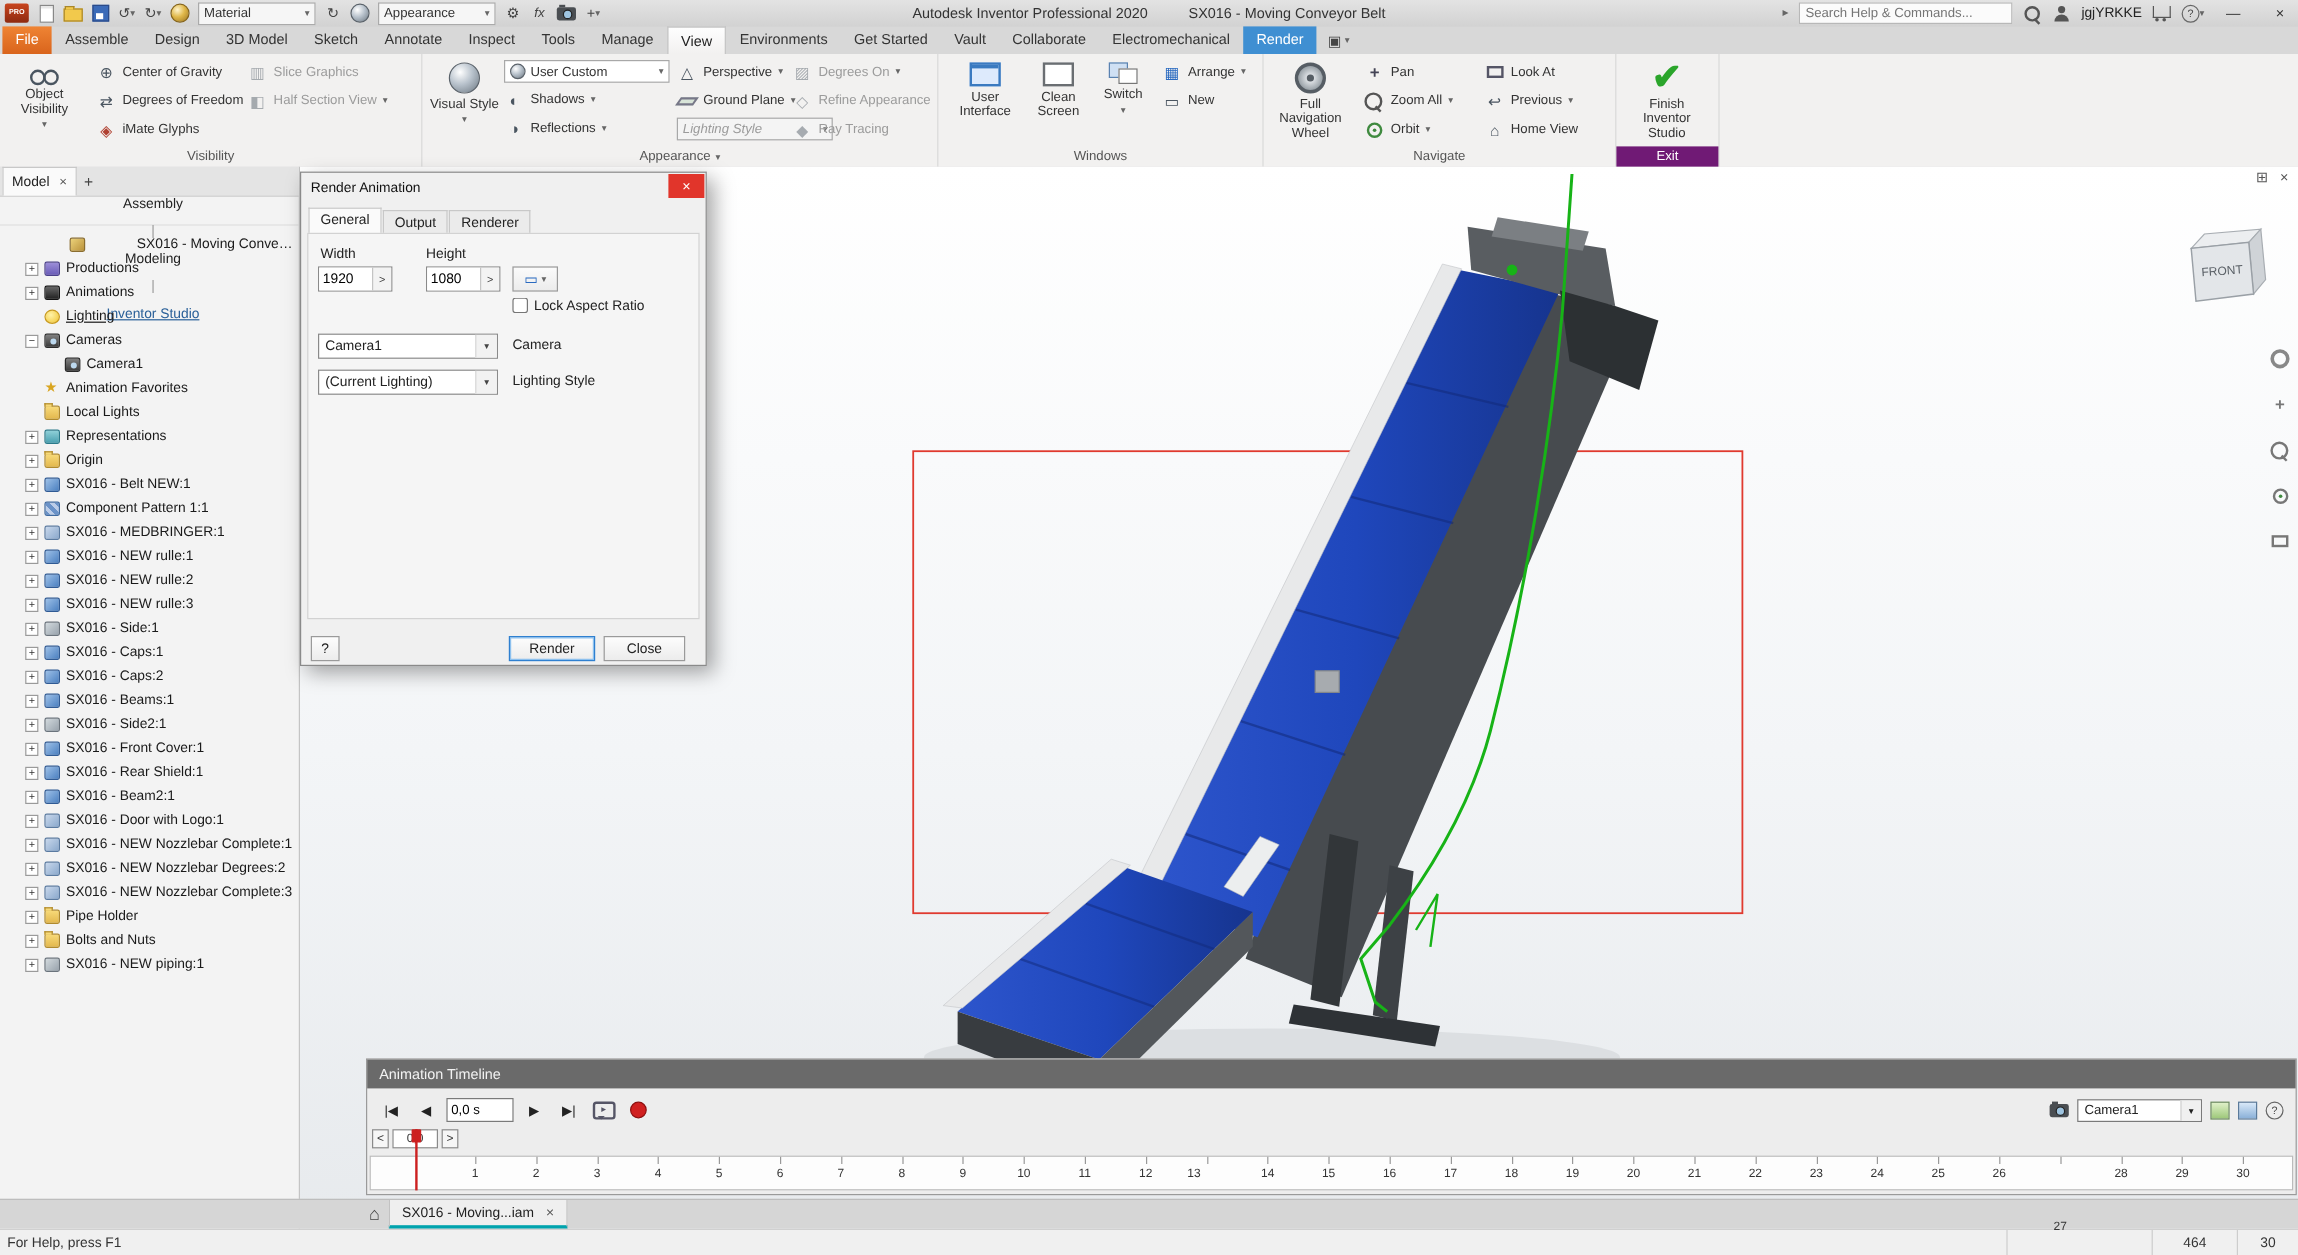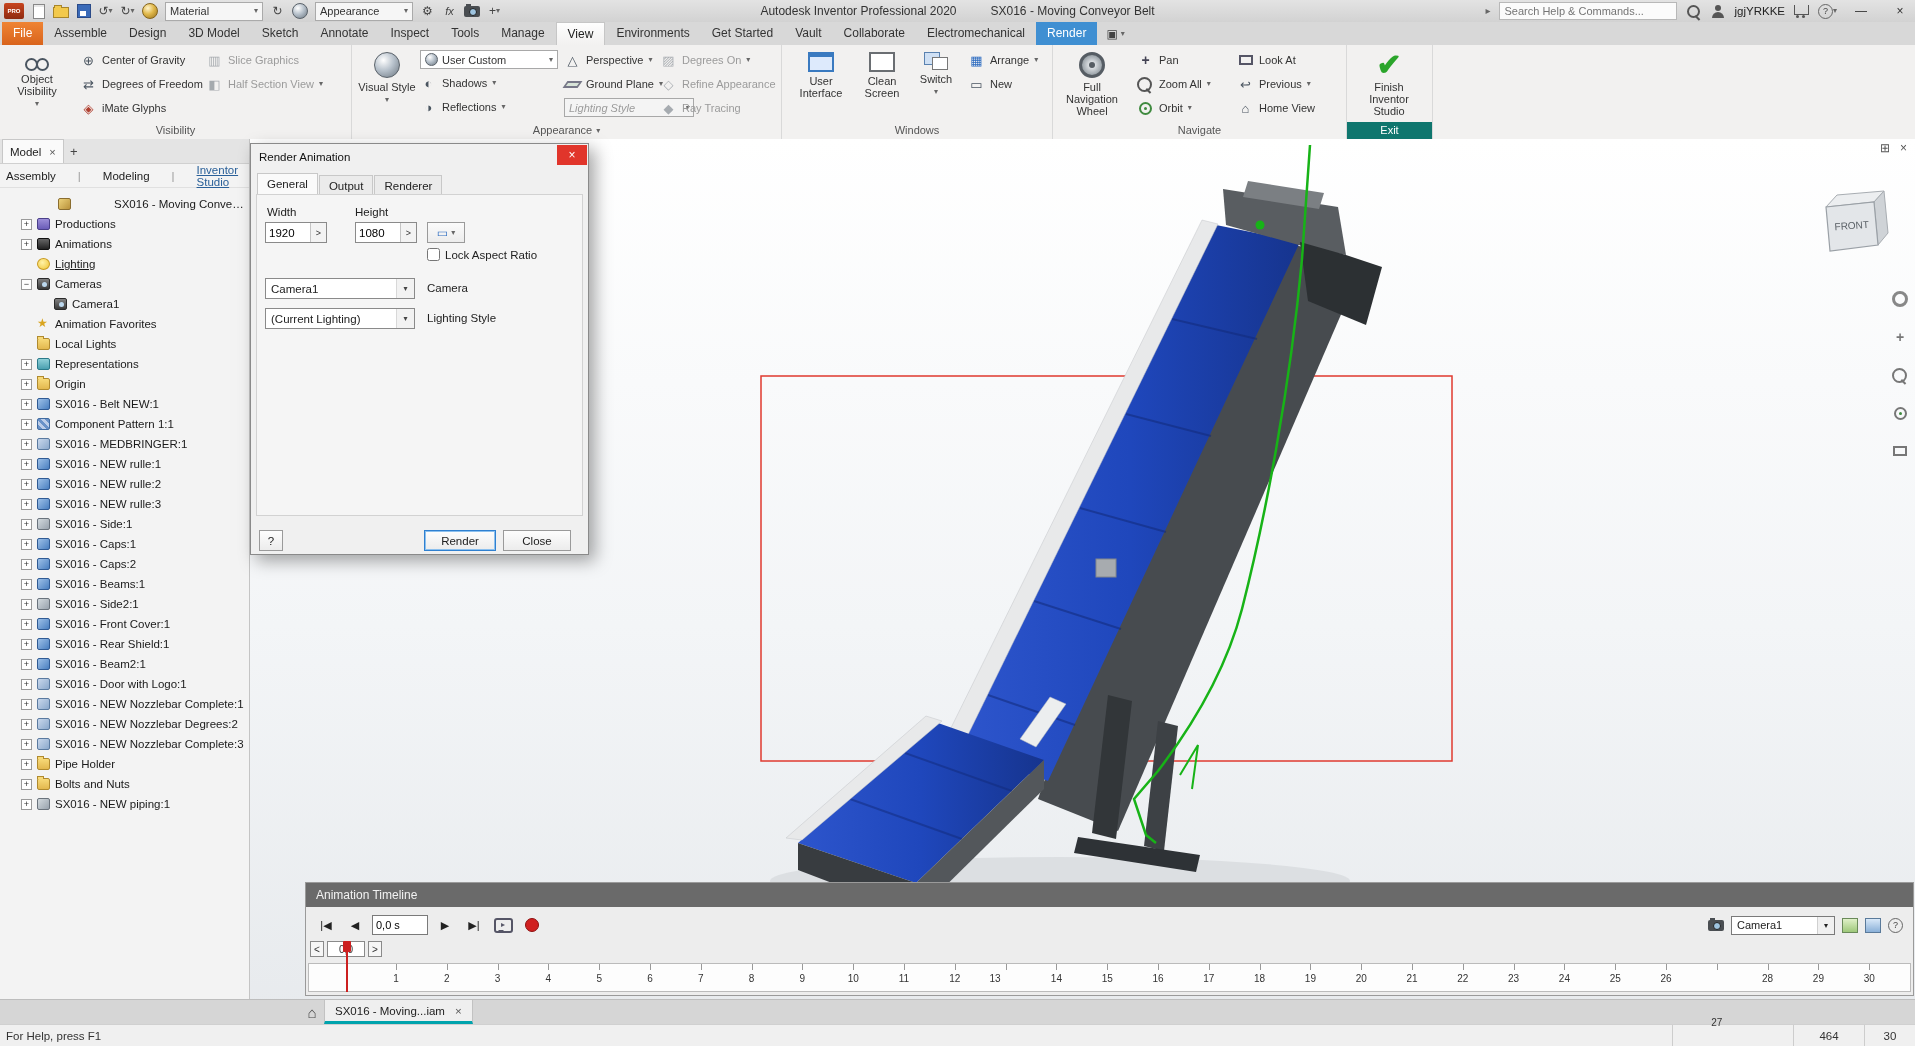--- a/index.html
+++ b/index.html
@@ -48,21 +48,21 @@
   .rtab.file{background:linear-gradient(#ef8434,#d9641c);color:#fff;}
   .rtab.active{background:linear-gradient(#fefefe,#f2f1f0);border:1px solid #c6c6c6;border-bottom:none;color:#222;height:22px;line-height:22px;}
   .rtab.accent{background:#3f8fd2;color:#fff;}
   .rtab-icon{height:23px;display:flex;align-items:center;gap:3px;padding:0 9px;color:#444;}
 
   
   .ribbon-body{position:absolute;top:45px;left:0;right:0;height:94px;background:#f2f1f0;border-bottom:1px solid #cfcfcf;}
   .rgroup{position:absolute;top:0;height:94px;border-right:1px solid #d9d9d9;box-sizing:border-box;}
   .rgroup-label{position:absolute;left:0;right:0;bottom:0;height:17px;line-height:17px;text-align:center;font-size:11px;color:#555;
                 display:flex;align-items:center;justify-content:center;gap:4px;}
-  .rgroup-label.exit{background:#0f766e;color:#fff;}
+  .rgroup-label.exit{background:#701a75;color:#fff;}
   .rbig{position:absolute;top:3px;width:62px;height:73px;display:flex;flex-direction:column;align-items:center;gap:3px;
         padding-top:4px;font-size:11px;color:#333;text-align:center;line-height:12px;box-sizing:border-box;}
   .rcol{position:absolute;top:3px;display:flex;flex-direction:column;}
   .rsm{display:flex;align-items:center;height:24px;font-size:11px;color:#333;white-space:nowrap;gap:5px;}
   .rsm.gray,.rbig.gray{color:#9b9b9b;}
   .rsm.gray .ric{opacity:.45;}
   .ric{width:17px;text-align:center;font-size:13px;flex:none;display:inline-flex;justify-content:center;color:#4a5560;}
   .rcombo{display:flex;align-items:center;height:19px;border:1px solid #a8a8a8;background:#fff;font-size:11px;
           padding:0 4px;color:#333;gap:4px;box-sizing:border-box;margin:2px 0;}
   .rcombo.gray{color:#9b9b9b;background:#f4f4f4;font-style:italic;}
@@ -88,21 +88,21 @@
   .ic-pan{font-weight:bold;font-size:14px;color:#445;}
   .ic-spherebig{width:24px;height:24px;border-radius:50%;background:radial-gradient(circle at 35% 30%,#fff,#b8c2cc 45%,#6b7680);border:1px solid #5a626a;}
 
   
   .browser{position:absolute;left:0;top:139px;width:250px;bottom:22px;background:#f3f3f3;border-right:1px solid #c4c4c4;box-sizing:border-box;}
   .bp-tabs{height:24px;background:#e4e4e4;display:flex;align-items:flex-end;padding-left:2px;border-bottom:1px solid #d0d0d0;}
   .bp-tab{height:23px;background:#fafafa;border:1px solid #c8c8c8;border-bottom:none;display:flex;align-items:center;
           font-size:11.5px;padding:0 7px;gap:8px;color:#222;}
   .bp-close{font-size:11px;color:#555;}
   .bp-add{width:20px;height:23px;display:flex;align-items:center;justify-content:center;color:#444;font-size:13px;}
-  .bv-tabs{height:23px;display:flex;align-items:center;font-size:11.5px;gap:22px;padding-left:6px;color:#222;border-bottom:1px solid #e0e0e0;}
+  .bv-tabs{height:23px;display:flex;align-items:center;font-size:11.5px;gap:11px;padding-left:6px;color:#222;border-bottom:1px solid #e0e0e0;flex-direction:column;}
   .vtab.active{color:#2a6099;text-decoration:underline;}
   .vt-sep{color:#999;}
   .tree{position:absolute;top:52px;bottom:0;left:0;right:0;overflow:hidden;padding-top:3px;}
   .tree-row{display:flex;align-items:center;height:20px;font-size:11.5px;color:#1a1a1a;white-space:nowrap;}
   .tree-exp{width:11px;height:11px;border:1px solid #9a9a9a;background:#fff;font-size:9px;line-height:9px;text-align:center;
             color:#333;margin-right:4px;flex:none;box-sizing:border-box;}
   .tree-exp.empty{border:none;background:transparent;}
   .tree-ic{width:13px;height:12px;margin:0 5px 0 1px;flex:none;border-radius:2px;position:relative;box-sizing:border-box;}
   .ti-assembly{background:linear-gradient(135deg,#ecd27a,#b9913a);border:1px solid #8a6d2f;}
   .ti-production{background:linear-gradient(#9c8ed8,#6a5cb8);border:1px solid #4a3f8a;}

